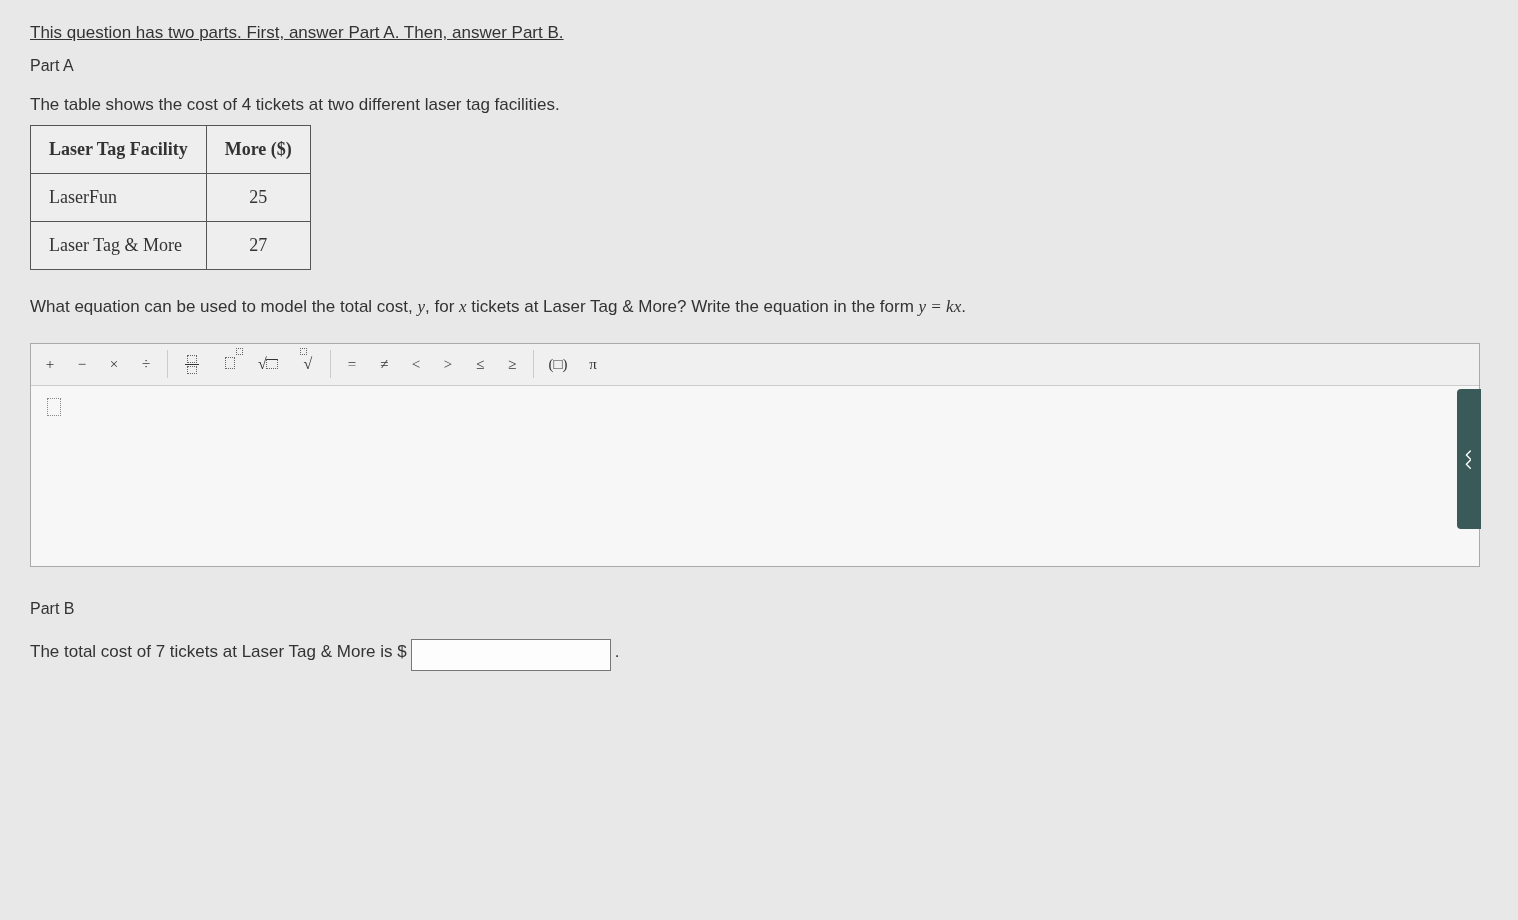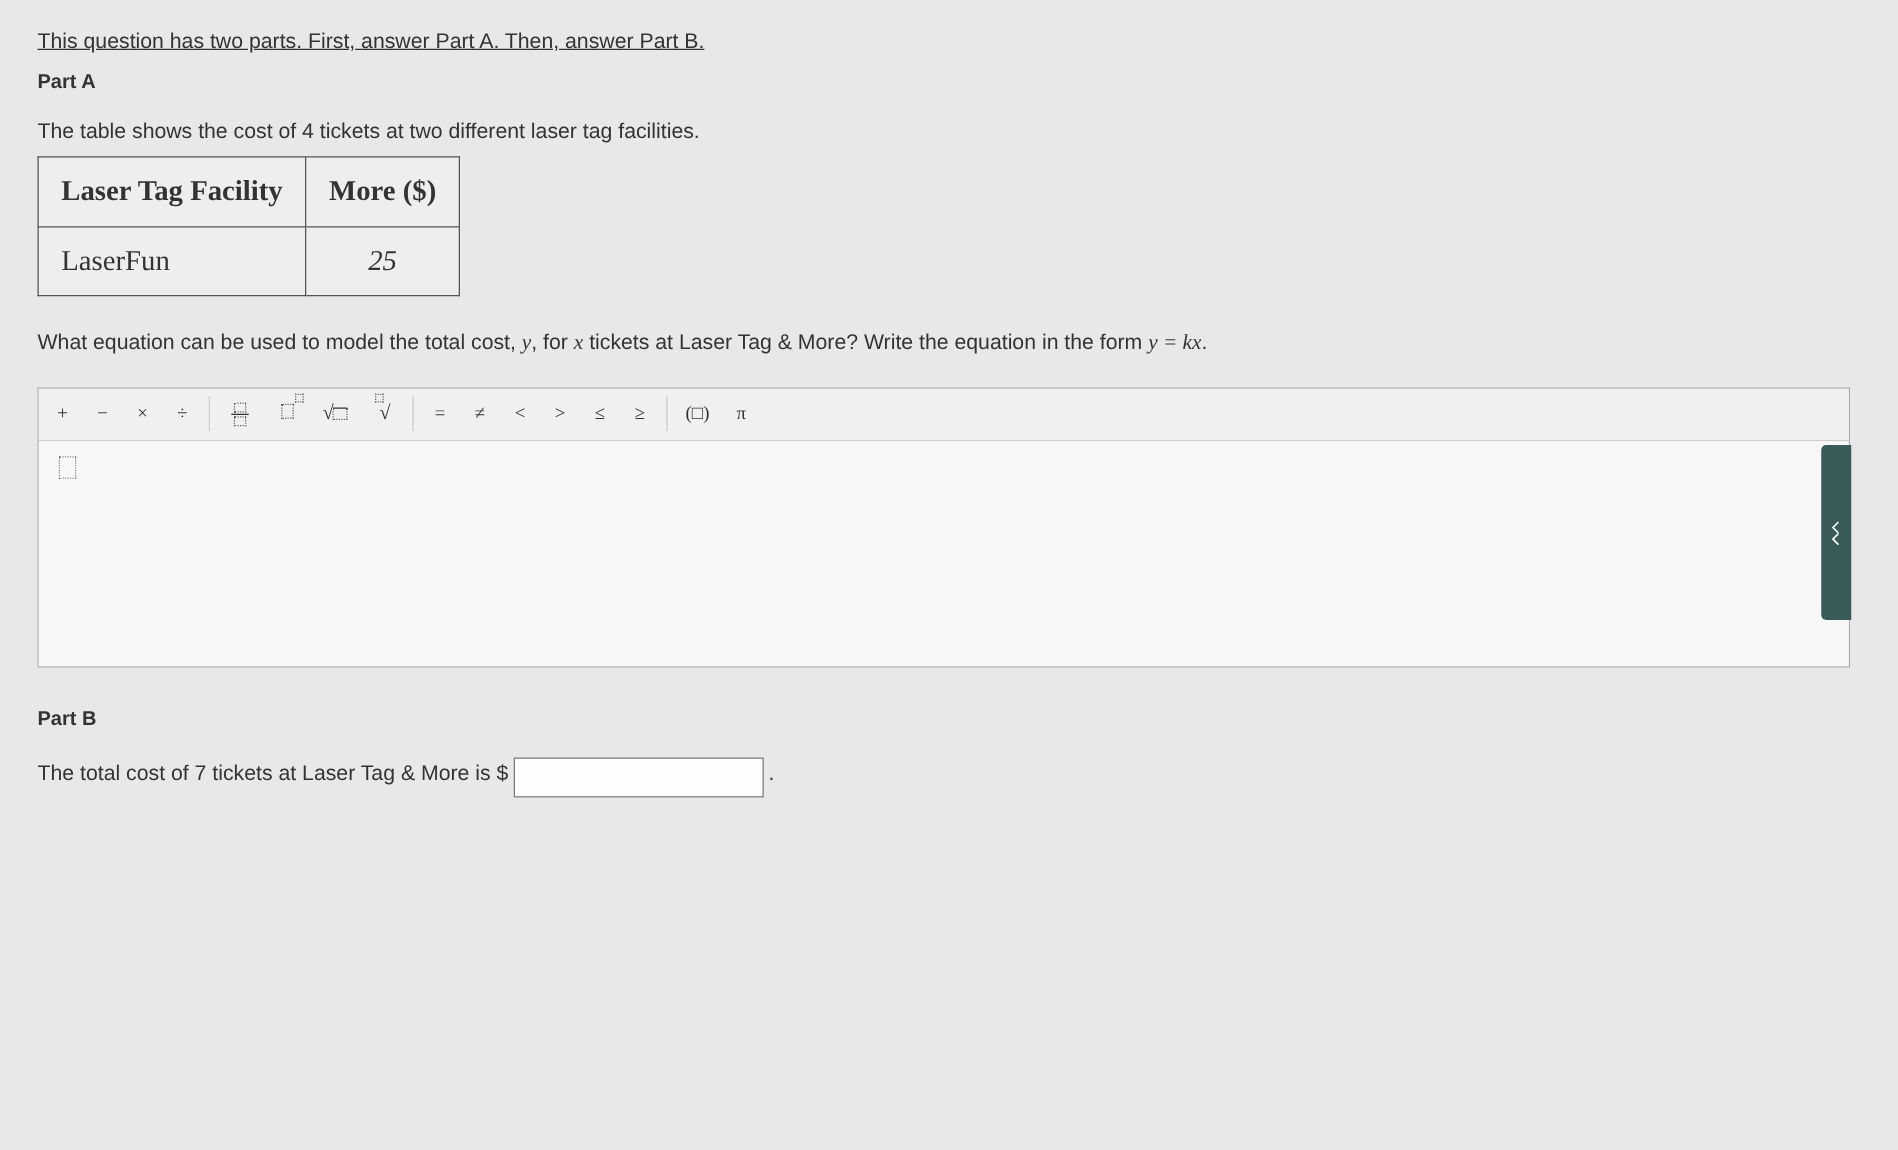--- a/index.html
+++ b/index.html
@@ -17,47 +17,46 @@
     }
     .content {
       max-width: 1450px;
     }
     .intro {
       margin-bottom: 8px;
       font-size: 17px;
       text-decoration: underline;
     }
     .part-label {
-      font-weight: bold;
+      font-weight: normal;
       margin-bottom: 14px;
       font-size: 16px;
     }
     .description {
       margin-bottom: 8px;
       font-size: 17px;
     }
     table.data-table {
       border-collapse: collapse;
       margin-bottom: 24px;
       font-family: 'Times New Roman', Times, serif;
-      font-size: 23px;
+      font-size: 18px;
     }
     table.data-table th,
     table.data-table td {
       border: 1px solid #555;
       padding: 10px 18px;
       text-align: left;
       background: #eeeeee;
     }
     table.data-table th {
       font-weight: bold;
     }
     table.data-table td.number {
       text-align: center;
-      font-style: italic;
     }
     .question-text {
       margin-bottom: 23px;
       font-size: 17px;
     }
     .italic-var {
       font-style: italic;
       font-family: 'Times New Roman', Times, serif;
     }
     .equation-editor {
@@ -219,20 +218,24 @@
     <thead>
       <tr>
         <th>Laser Tag Facility</th>
         <th>More ($)</th>
       </tr>
     </thead>
     <tbody>
       <tr>
         <td>LaserFun</td>
         <td class="number">25</td>
+      </tr>
+      <tr>
+        <td>Laser Tag &amp; More</td>
+        <td class="number">27</td>
       </tr>
     </tbody>
   </table>
 
   <p class="question-text">
     <span>What equation can be used to model the total cost, </span><span class="italic-var">y</span><span>, for </span><span class="italic-var">x</span><span> tickets at Laser Tag &amp; More? Write the equation in the form </span><span class="italic-var">y = kx</span><span>.</span>
   </p>
 
   <div class="equation-editor">
     <div class="toolbar">

